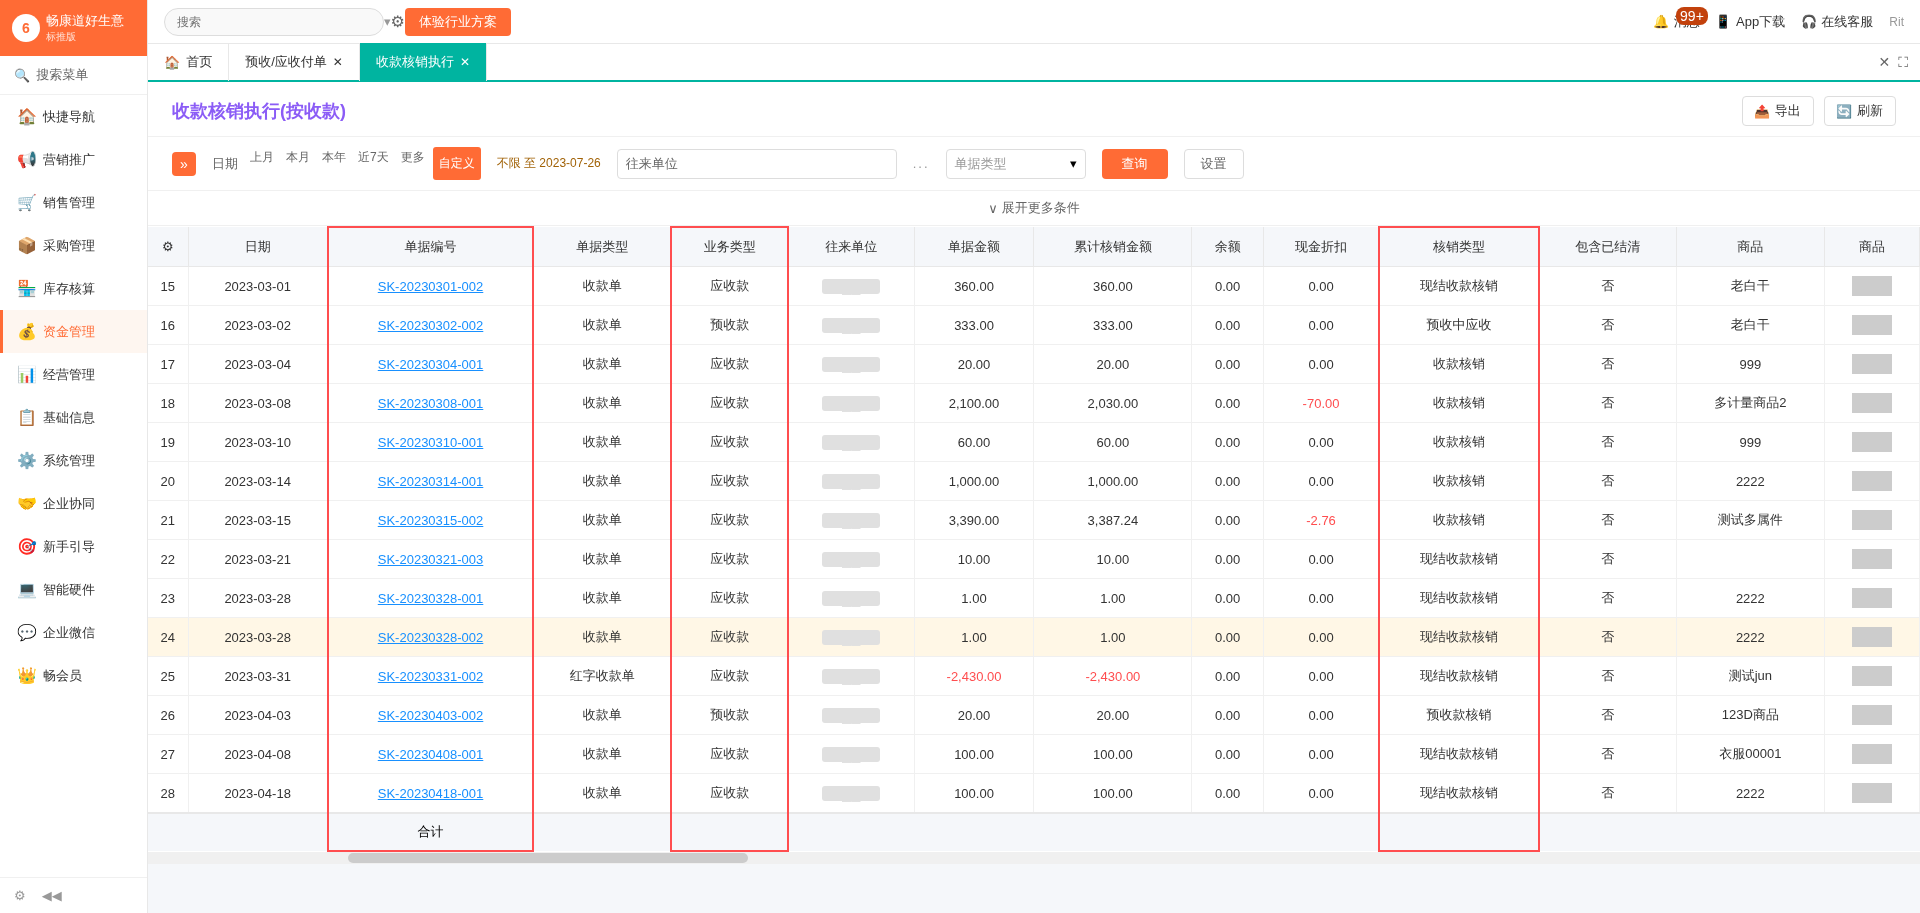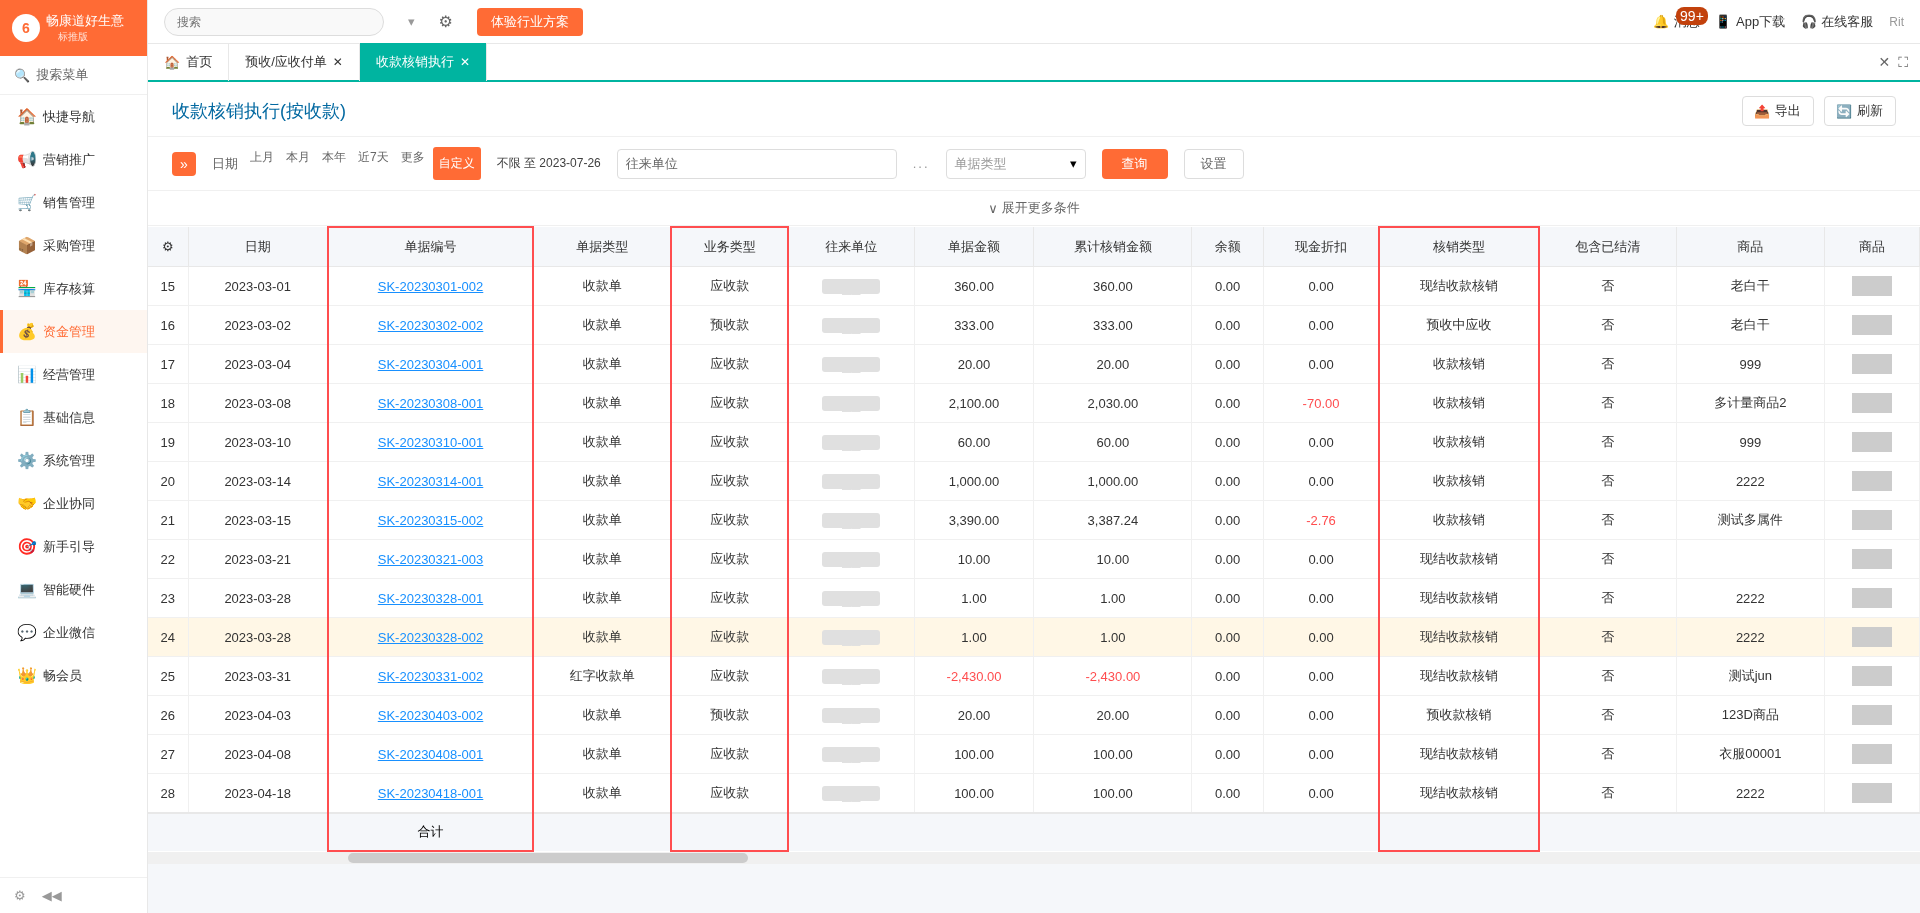--- a/index.html
+++ b/index.html
@@ -24,21 +24,21 @@
       gap: 6px;
       height: 56px;
     }
     .sidebar-logo-icon {
       width: 28px; height: 28px;
       background: #fff;
       border-radius: 50%;
       display: flex; align-items: center; justify-content: center;
       color: #ff6b35; font-weight: bold; font-size: 14px;
     }
-    .sidebar-logo-badge { font-size: 10px; color: rgba(255,255,255,0.8); margin-left: 12px; }
+    .sidebar-logo-badge { font-size: 10px; color: rgba(255,255,255,0.8); }
     .sidebar-search {
       display: flex; align-items: center; gap: 6px;
       padding: 10px 14px;
       border-bottom: 1px solid #f0f0f0;
       color: #666; cursor: pointer;
     }
     .nav-item {
       display: flex; align-items: center; gap: 8px;
       padding: 12px 14px;
       color: #333; cursor: pointer;
@@ -69,21 +69,21 @@
     }
 
     
     .topbar {
       background: #fff;
       border-bottom: 1px solid #e8e8e8;
       display: flex;
       align-items: center;
       padding: 0 16px;
       height: 44px;
-      gap: 24px;
+      gap: 0;
     }
     .topbar-search {
       flex: 1;
       max-width: 220px;
       height: 28px;
       border: 1px solid #ddd;
       border-radius: 14px;
       padding: 0 12px;
       font-size: 12px;
       color: #999;
@@ -168,21 +168,21 @@
       background: #f5f7fa;
     }
     .page-header {
       background: #fff;
       padding: 14px 24px 10px;
       display: flex;
       align-items: center;
       justify-content: space-between;
       border-bottom: 1px solid #f0f0f0;
     }
-    .page-title { font-size: 18px; font-weight: 400; color: #0369a1; text-align: center; }
+    .page-title { font-size: 18px; font-weight: 700; color: #8b5cf6; text-align: center; }
     .page-actions { display: flex; gap: 10px; }
     .action-btn {
       display: flex; align-items: center; gap: 4px;
       padding: 5px 12px; border: 1px solid #ddd;
       border-radius: 4px; cursor: pointer; background: #fff;
       color: #333; font-size: 13px;
     }
 
     
     .filter-area {
@@ -207,21 +207,21 @@
     .filter-group {
       display: flex; align-items: center; gap: 8px;
     }
     .filter-label { color: #666; }
     .filter-links { display: flex; gap: 4px; }
     .filter-link { color: #666; cursor: pointer; padding: 2px 4px; font-size: 12px; }
     .filter-link.custom {
       background: #ff6b35; color: #fff; border-radius: 3px;
       padding: 8px 6px;
     }
-    .filter-date-text { color: #404040; font-size: 12px; }
+    .filter-date-text { color: #a16207; font-size: 12px; }
     .filter-input-wrap {
       flex: 1; max-width: 280px;
       border: 1px solid #ddd;
       border-radius: 4px;
       display: flex; align-items: center;
       padding: 0 8px;
       height: 30px;
     }
     .filter-input-wrap input {
       border: none; outline: none; flex: 1;

